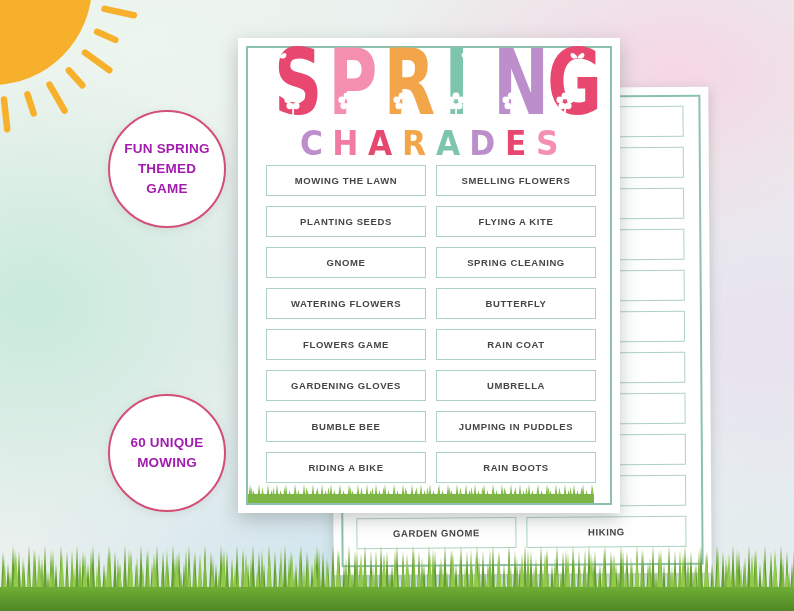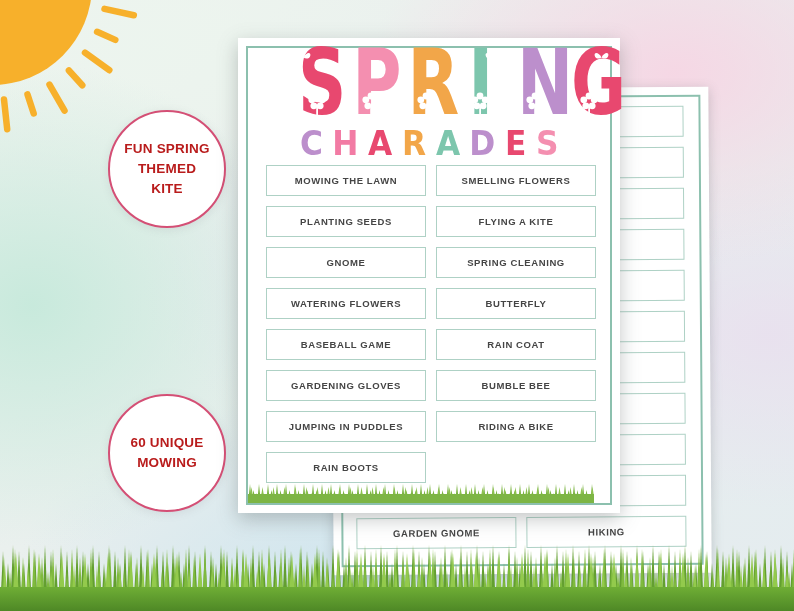--- a/index.html
+++ b/index.html
@@ -17,36 +17,36 @@
   }
   
   .sun{position:absolute; left:0; top:0; z-index:1;}
   
   .badge{
     position:absolute; left:108px; width:118px; height:118px; border-radius:50%;
     background:#fff; border:2px solid #d44f75; box-sizing:border-box;
     display:flex; align-items:center; justify-content:center; text-align:center;
     box-shadow:0 2px 8px rgba(120,120,130,.15); z-index:2;
   }
-  .badge-text{color:#b91c1c; font-weight:bold; font-size:13.5px; line-height:1.5; letter-spacing:.2px;}
+  .badge-text{color:#a21caf; font-weight:bold; font-size:13.5px; line-height:1.5; letter-spacing:.2px;}
   .badge-text span{display:block;}
   .b1{top:110px;} .b2{top:253px;} .b3{top:394px;}
   
   .card{position:absolute; background:#fff; box-sizing:border-box;}
   .card-border{position:absolute; inset:8px; border:2px solid #8cc0ae; pointer-events:none;}
   .back-card{
     left:332px; top:88px; width:378px; height:486px; z-index:1;
     box-shadow:0 3px 12px rgba(90,95,100,.3); transform:rotate(-.4deg);
   }
   .front-card{
     left:238px; top:38px; width:382px; height:475px; z-index:3;
     box-shadow:0 6px 18px rgba(85,95,95,.35);
   }
   
-  .title-row{position:absolute; top:4px; left:0; width:100%; height:86px; text-align:center; white-space:nowrap;margin-left:24px;}
+  .title-row{position:absolute; top:4px; left:0; width:100%; height:86px; text-align:center; white-space:nowrap;}
   .bigletter{display:inline-block; position:relative; width:50px; height:86px; vertical-align:bottom;}
   .bigletter i{
     display:inline-block; font-style:normal; font-family:"DejaVu Sans", sans-serif;
     font-weight:bold; font-size:84px; line-height:86px;
     transform:scale(.8,1.08); transform-origin:50% 88%;
   }
   .flw{position:absolute; left:50%; bottom:9px; transform:translateX(-50%); width:20px; height:30px;}
   .bfy{position:absolute; top:9px; right:4px; width:17px; height:13px;}
   .bfy.lft{left:3px; right:auto;}
   .subtitle-row{position:absolute; top:88px; left:0; width:100%; text-align:center; white-space:nowrap;}
@@ -85,21 +85,21 @@
       <line x1="49.5" y1="84.6" x2="64.5" y2="110.6"></line>
       <line x1="27.5" y1="94.4" x2="33.7" y2="113.4"></line>
       <line x1="4" y1="99.4" x2="7.2" y2="129.2"></line>
     </g>
   </svg>
 
   <div class="badge b1">
     <div class="badge-text">
       <span>FUN SPRING</span>
       <span>THEMED</span>
-      <span>KITE</span>
+      <span>GAME</span>
     </div>
   </div>
   <div class="badge b3">
     <div class="badge-text">
       <span>60 UNIQUE</span>
       <span>MOWING</span>
     </div>
   </div>
 
   <div class="card back-card">
@@ -236,23 +236,24 @@
 
     <div class="cellgrid">
       <div class="wordcell">MOWING THE LAWN</div>
       <div class="wordcell">SMELLING FLOWERS</div>
       <div class="wordcell">PLANTING SEEDS</div>
       <div class="wordcell">FLYING A KITE</div>
       <div class="wordcell">GNOME</div>
       <div class="wordcell">SPRING CLEANING</div>
       <div class="wordcell">WATERING FLOWERS</div>
       <div class="wordcell">BUTTERFLY</div>
-      <div class="wordcell">BASEBALL GAME</div>
+      <div class="wordcell">FLOWERS GAME</div>
       <div class="wordcell">RAIN COAT</div>
       <div class="wordcell">GARDENING GLOVES</div>
+      <div class="wordcell">UMBRELLA</div>
       <div class="wordcell">BUMBLE BEE</div>
       <div class="wordcell">JUMPING IN PUDDLES</div>
       <div class="wordcell">RIDING A BIKE</div>
       <div class="wordcell">RAIN BOOTS</div>
     </div>
 
     <svg class="cardgrass" viewBox="0 0 346 24" preserveAspectRatio="none">
       <defs>
         <pattern id="cg1" width="9" height="24" patternUnits="userSpaceOnUse">
           <path d="M0,24 L2,5 L4,24 Z" fill="#79b240"></path>

